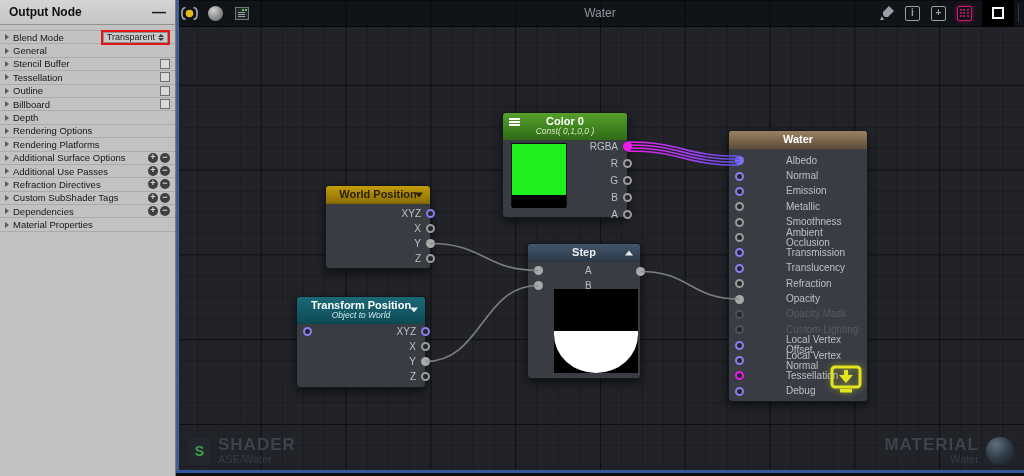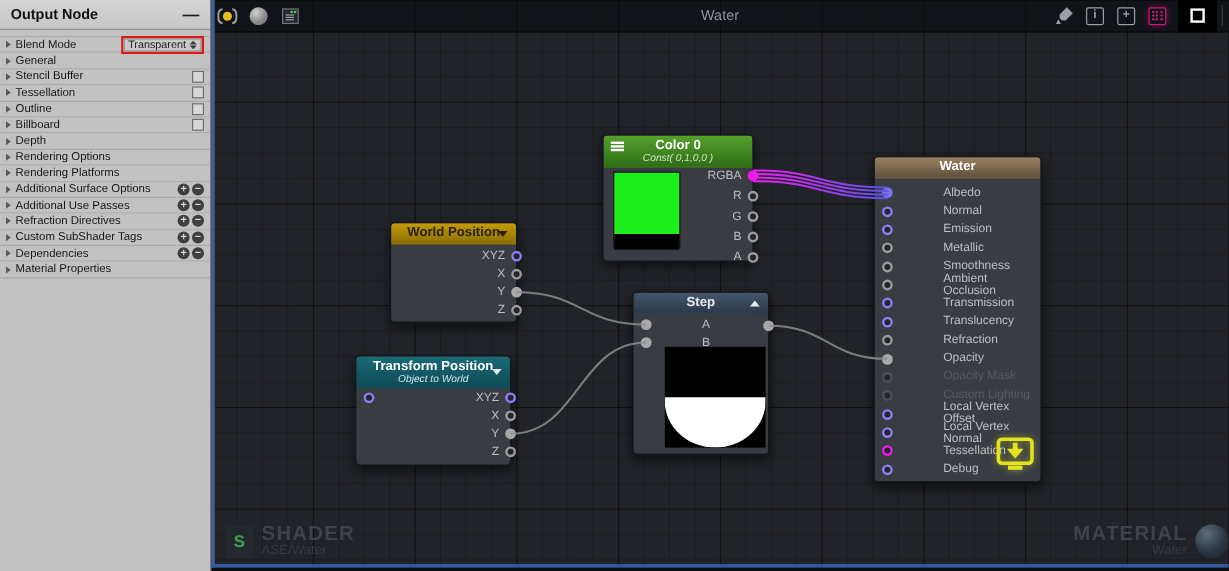--- a/index.html
+++ b/index.html
@@ -122,21 +122,21 @@
   .save-ico { position:absolute; right:4px; bottom:2px; z-index:4;
               filter:drop-shadow(0 0 3px rgba(230,230,30,.5)); }
 
   
   .wires { position:absolute; left:0; top:0; width:848px; height:473px;
            z-index:4; pointer-events:none; }
 
   
   .wm { position:absolute; z-index:1; display:flex; align-items:center; gap:7px; }
   .wm-shader { left:12px; bottom:8px; }
-  .wm-material { right:0; bottom:8px;margin-left:24px; }
+  .wm-material { right:10px; bottom:8px;margin-left:24px; }
   .s-badge { width:23px; height:27px; background:#23282e; border-radius:3px;
              display:flex; align-items:center; justify-content:center;
              font-size:14px; font-weight:bold; color:#3da24b; }
   .wm-big { font-size:17px; font-weight:800; color:#3c434b; letter-spacing:1px; line-height:16px; }
   .wm-sub { font-size:11px; color:#343b43; line-height:12px; }
   .wm-texts-r { text-align:right; }
   .mat-sphere { width:28px; height:28px; border-radius:50%;
                 background:radial-gradient(circle at 35% 28%, #5d6e7e, #2c3742 55%, #1a222b); }
 </style>
 </head>

